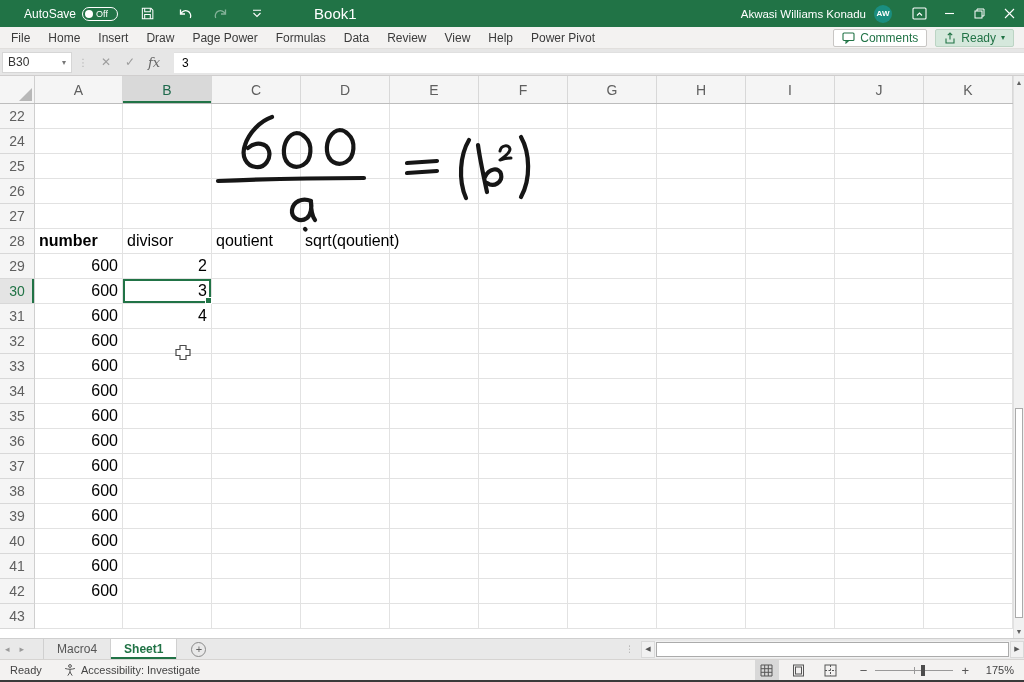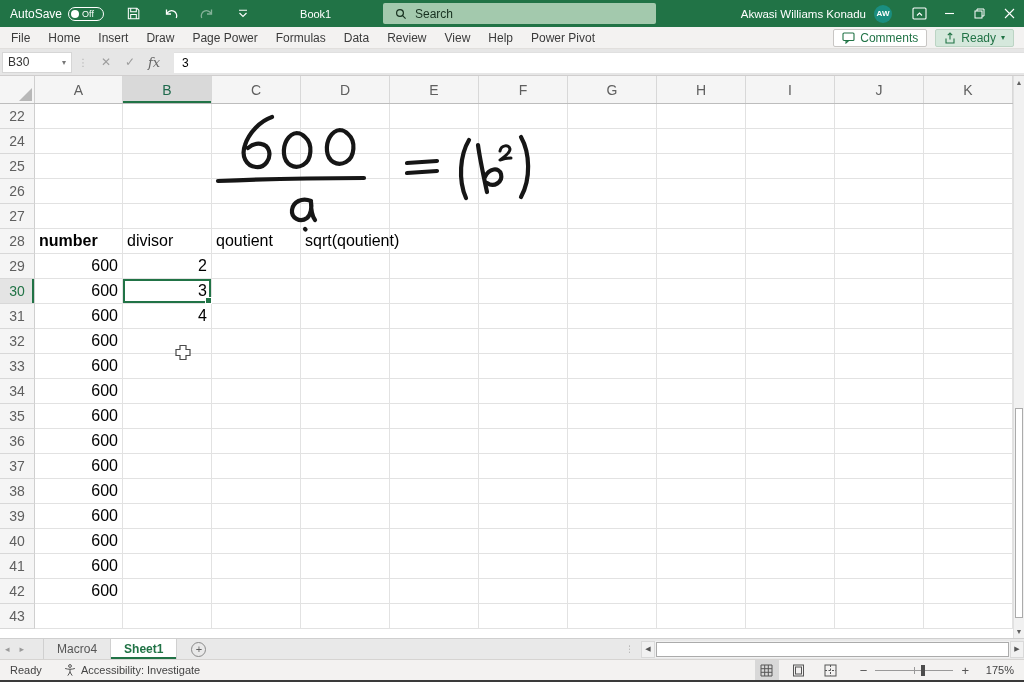--- a/index.html
+++ b/index.html
@@ -2,29 +2,29 @@
 <html><head>
 <meta charset="utf-8">
 <style>
   * { margin:0; padding:0; box-sizing:border-box; }
   html,body { width:1024px; height:682px; overflow:hidden;
     font-family:"Liberation Sans", sans-serif; background:#fff; }
   body { position:relative; }
 
   
   .titlebar { height:27px; background:#217346; display:flex; align-items:center;
-    color:#fff; font-size:12px; position:relative; }
+    color:#fff; font-size:12px; position:relative;padding-left:14px; }
   .autosave { display:flex; align-items:center; gap:6px; padding-left:10px; }
   .toggle { width:36px; height:14px; border:1px solid #fff; border-radius:8px;
     display:flex; align-items:center; padding:0 2px; gap:3px; }
   .toggle .knob { width:8px; height:8px; border-radius:50%; background:#fff; }
   .toggle .state { font-size:9px; color:#fff; }
   .qat-icon { width:30px; height:27px; display:flex; align-items:center; justify-content:center; }
   .dim { opacity:.45; }
-  .doc-title { margin-left:42px; font-size:11px; }
+  .doc-title { margin-left:42px; font-size:15px; }
   .searchbox { position:absolute; left:383px; top:3px; width:273px; height:21px;
     background:#a3c9ad; border-radius:2px; display:flex; align-items:center;
     gap:8px; padding-left:12px; color:#17301f; font-size:12px; }
   .tb-right { margin-left:auto; display:flex; align-items:center; }
   .username { font-size:11.5px; margin-right:8px; }
   .avatar { width:18px; height:18px; border-radius:50%; background:#1a8e80;
     color:#fff; font-size:8px; font-weight:bold; display:flex; align-items:center;
     justify-content:center; margin-right:12px; }
   .winbtn { width:30px; height:27px; display:flex; align-items:center; justify-content:center; }
 
@@ -150,29 +150,20 @@
         <path d="M12.5 3.5v4.5H8" fill="none" stroke="#fff" stroke-width="1.3"></path>
         <path d="M12.3 7.8c-1.2-2.6-4.4-3.8-7-2.6-2.6 1.2-3.8 4.3-2.6 6.9" fill="none" stroke="#fff" stroke-width="1.3"></path>
       </svg>
   </div>
   <div class="qat-icon" style="margin-left:6px">
     <svg width="10" height="9" viewBox="0 0 10 9">
         <path d="M1 1.2h8M1.5 4l3.5 3.5L8.5 4" fill="none" stroke="#fff" stroke-width="1.1"></path>
       </svg>
   </div>
   <span class="doc-title">Book1</span>
-  <div class="searchbox">
-    <span>
-      <svg width="12" height="12" viewBox="0 0 12 12">
-          <circle cx="5" cy="5" r="3.4" fill="none" stroke="#17301f" stroke-width="1.2"></circle>
-          <path d="M7.6 7.6l3 3" stroke="#17301f" stroke-width="1.2"></path>
-        </svg>
-    </span>
-    <span>Search</span>
-  </div>
   <div class="tb-right">
     <span class="username">Akwasi Williams Konadu</span>
     <span class="avatar">AW</span>
     <div class="winbtn">
       <svg width="15" height="13" viewBox="0 0 15 13">
           <rect x="1" y="1" width="13" height="11" rx="1" fill="none" stroke="#fff" stroke-width="1.1"></rect>
           <path d="M5 8.5l2.5-2.5L10 8.5" fill="none" stroke="#fff" stroke-width="1.1"></path>
         </svg>
     </div>
     <div class="winbtn">

